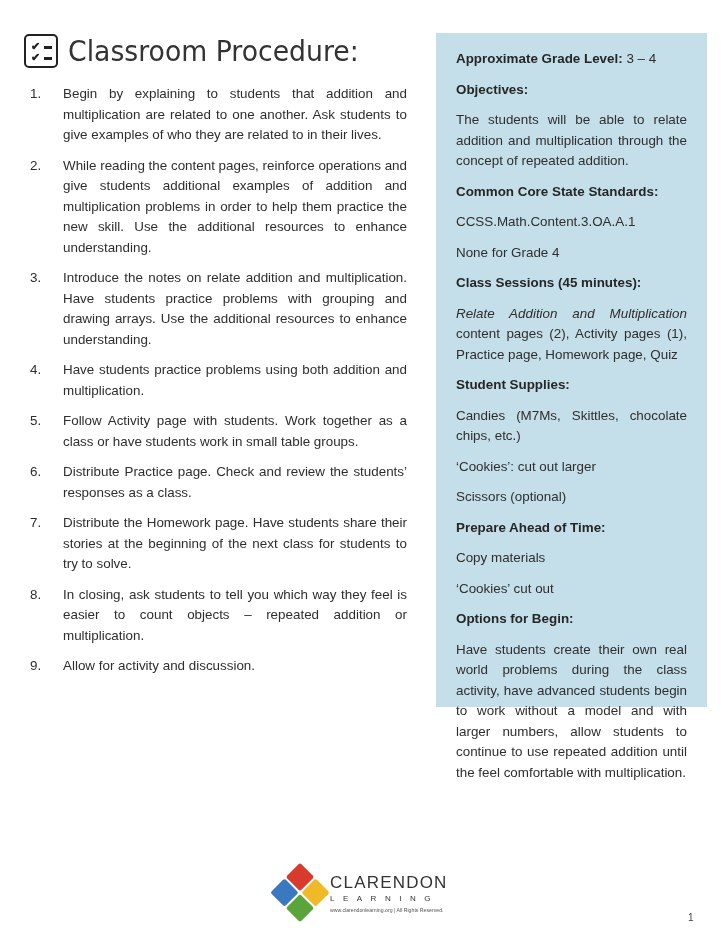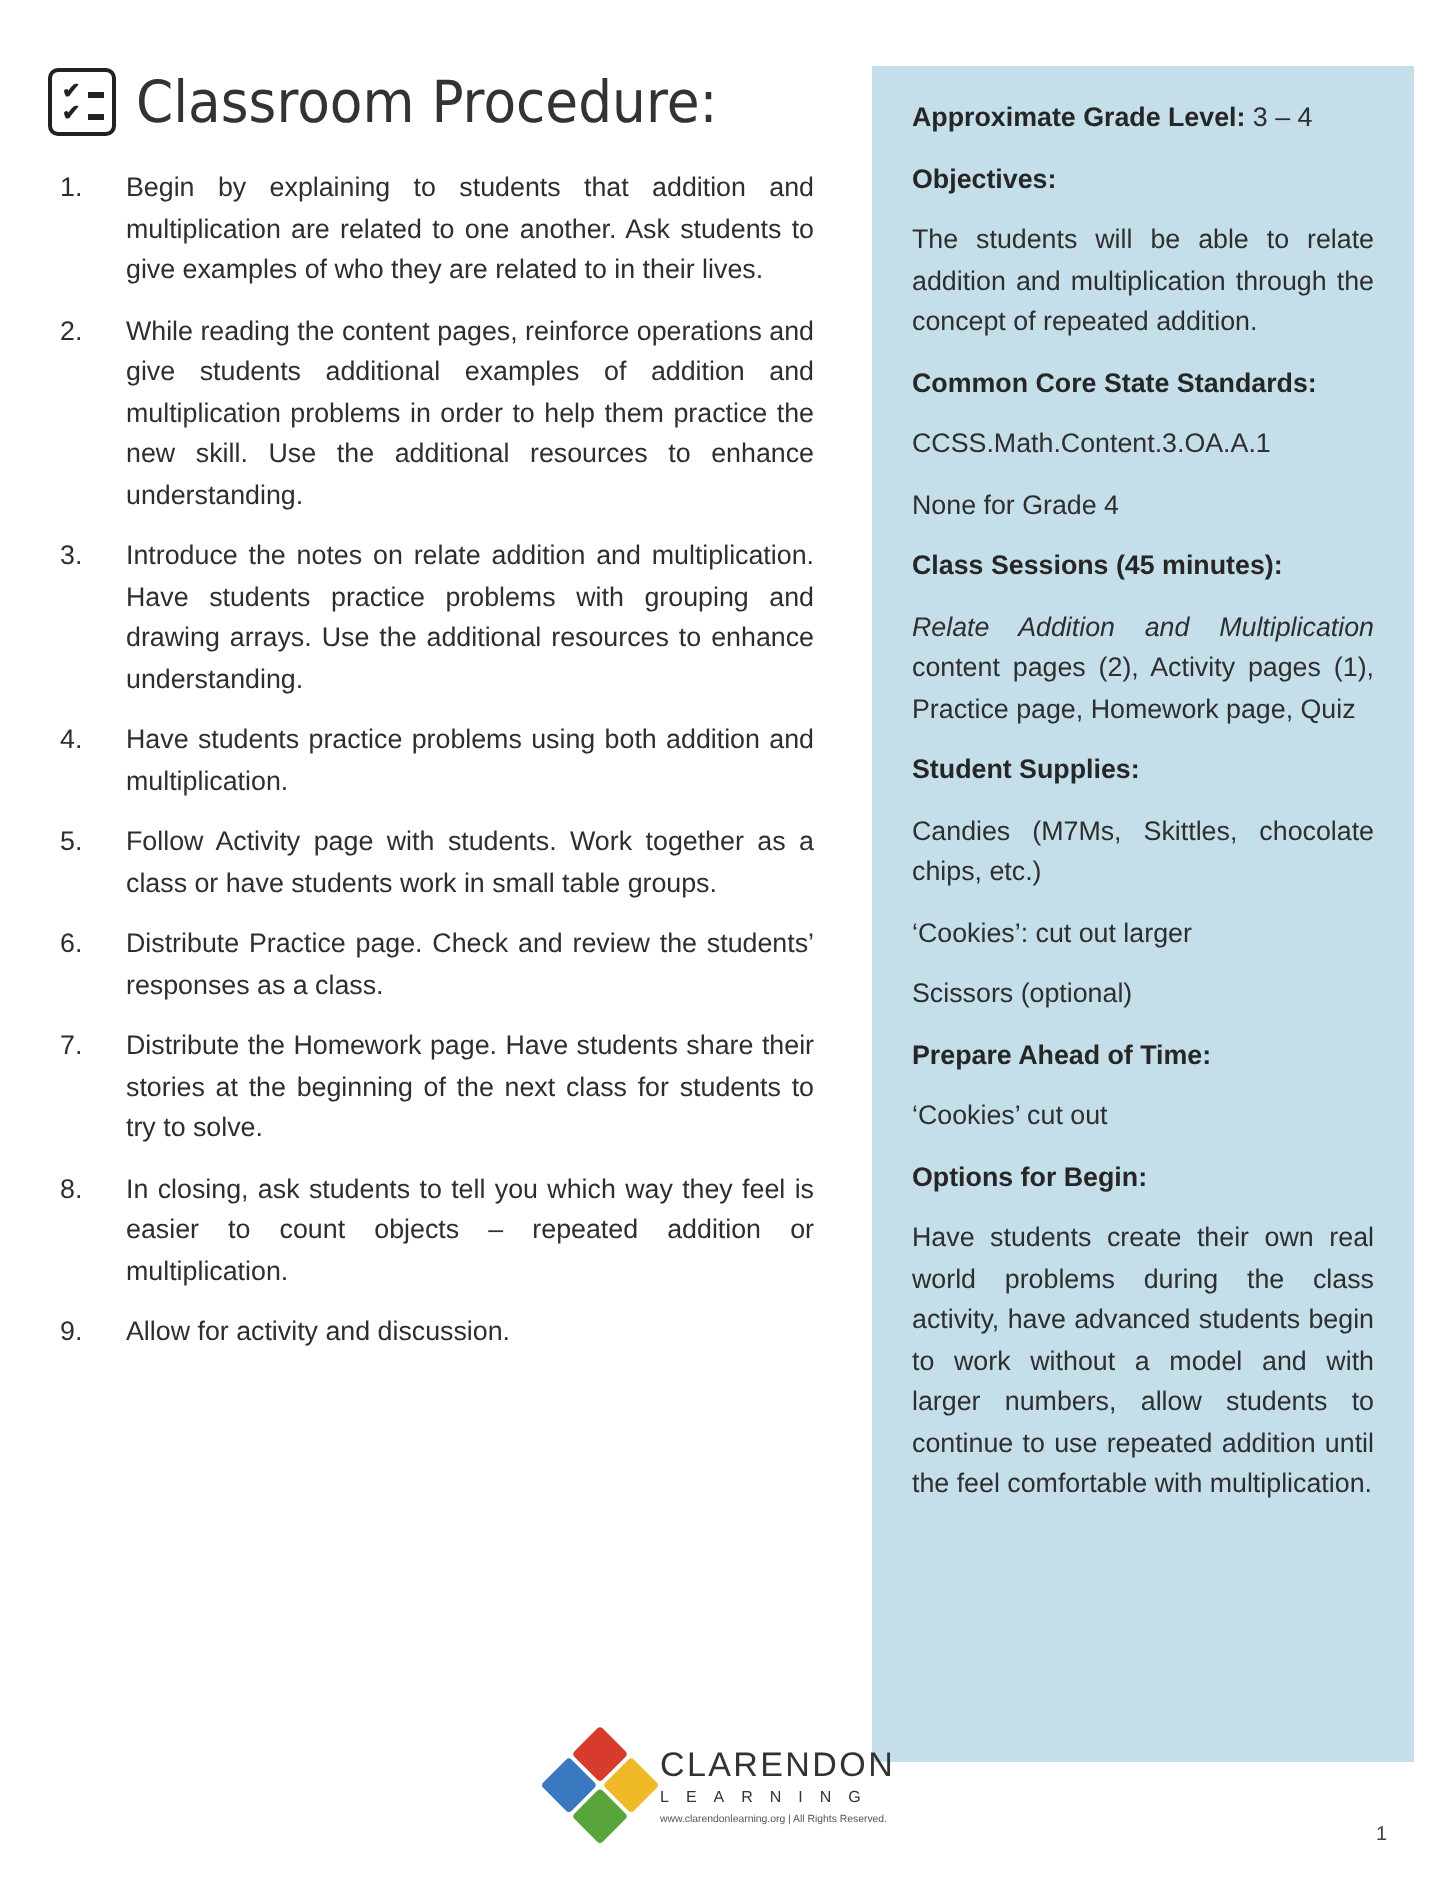--- a/index.html
+++ b/index.html
@@ -13,21 +13,21 @@
     .title-icon .dash { position: absolute; left: 18px; width: 8px; height: 2.5px; background: #222; }
     .title-icon .dash.d1 { top: 10px; }
     .title-icon .dash.d2 { top: 21px; }
     .page-title { font-family: "DejaVu Sans", sans-serif; font-size: 29px; font-weight: normal; color: #333; letter-spacing: 0px; margin: 0; transform: scaleX(0.92); transform-origin: left center; white-space: nowrap; }
 
     .procedure-list { position: absolute; left: 30px; top: 84px; width: 377px; margin: 0; padding: 0; list-style: none; }
     .procedure-list li { display: flex; font-size: 13.4px; line-height: 20.5px; margin-bottom: 10px; color: #2e2e2e; }
     .procedure-list .num { width: 33px; flex: 0 0 33px; text-align: left; }
     .procedure-list .txt { flex: 1; text-align: justify; }
 
-    .info-panel { position: absolute; left: 436px; top: 33px; width: 271px; height: 848px; background: #c5dfea; box-sizing: border-box; padding: 16px 20px 0 20px; }
+    .info-panel { position: absolute; left: 436px; top: 33px; width: 271px; height: 674px; background: #c5dfea; box-sizing: border-box; padding: 16px 20px 0 20px; }
     .info-panel p { margin: 0 0 10px 0; font-size: 13.4px; line-height: 20.5px; color: #2e2e2e; }
     .info-panel .hd { font-weight: bold; color: #262626; }
     .info-panel .just { text-align: justify; }
     .info-panel em { font-style: italic; }
 
     .footer-logo { position: absolute; left: 278px; top: 872px; display: flex; align-items: center; }
     .logo-mark { width: 44px; height: 44px; position: relative; transform: rotate(45deg); margin-right: 8px; }
     .logo-mark span { position: absolute; width: 20px; height: 20px; border-radius: 2px; }
     .logo-mark .p-red { left: 0; top: 0; background: #d83a2c; }
     .logo-mark .p-yellow { left: 22px; top: 0; background: #f0b928; }
@@ -105,20 +105,21 @@
   <p class="hd">Class Sessions (45 minutes):</p>
 
   <p class="just"><em>Relate Addition and Multiplication</em><span> content pages (2), Activity pages (1), Practice page, Homework page, Quiz</span></p>
 
   <p class="hd">Student Supplies:</p>
   <p class="just">Candies (M7Ms, Skittles, chocolate chips, etc.)</p>
   <p>‘Cookies’: cut out larger</p>
   <p>Scissors (optional)</p>
 
   <p class="hd">Prepare Ahead of Time:</p>
+  <p>Copy materials</p>
   <p>‘Cookies’ cut out</p>
 
   <p class="hd">Options for Begin:</p>
   <p class="just">Have students create their own real world problems during the class activity, have advanced students begin to work without a model and with larger numbers, allow students to continue to use repeated addition until the feel comfortable with multiplication.</p>
 </aside>
 
 <div class="footer-logo">
   <div class="logo-mark">
     <span class="p-red"></span>
     <span class="p-yellow"></span>

